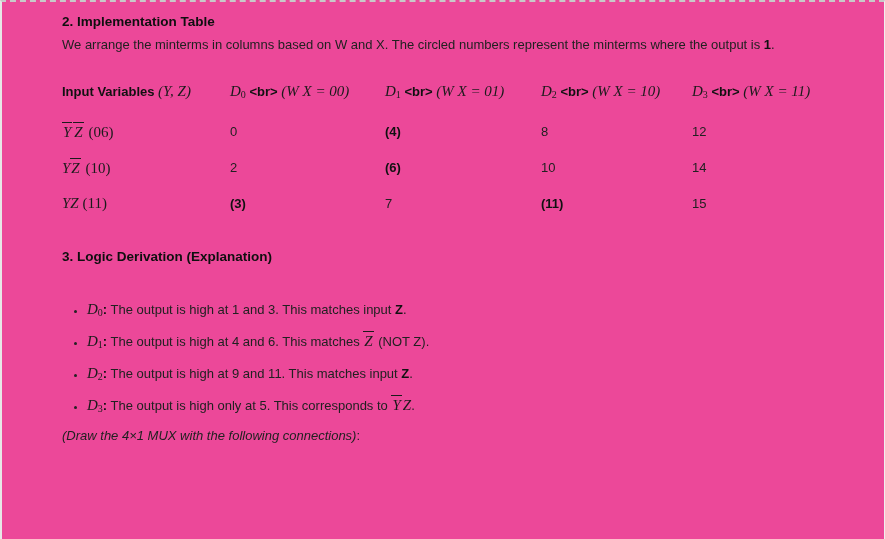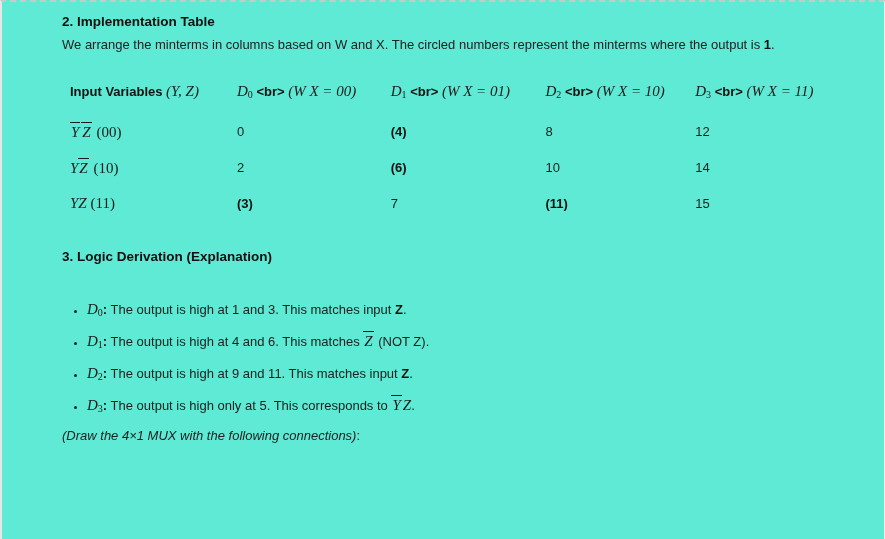--- a/index.html
+++ b/index.html
@@ -5,34 +5,34 @@
   html,body { margin:0; padding:0; background:#ffffff; }
   body {
     width:885px; height:539px; overflow:hidden;
     font-family:"Liberation Sans", sans-serif;
     color:#212121;
     -webkit-font-smoothing:antialiased;
   }
   .page {
     box-sizing:border-box;
     width:885px; height:539px;
-    background:#5eead4;
+    background:#ec4899;
     border-top:2px dashed #c9c9c9;
     border-left:2px solid #e7e7e7;
     border-right:1px solid #efefef;
     padding:11px 28px 0 60px;
   }
   .sec-heading {
     font-size:13.5px; font-weight:700; color:#0f0f0f;
     line-height:1.35; margin:0;
   }
   .intro { font-size:13px; line-height:1.35; margin:5px 0 0 0; }
 
   
-  table.mux-table { border-collapse:collapse; margin-top:27px;margin-left:8px; }
+  table.mux-table { border-collapse:collapse; margin-top:27px; }
   table.mux-table th, table.mux-table td {
     text-align:left; vertical-align:middle;
     font-weight:400; font-size:13px; padding:0;
   }
   table.mux-table thead th { height:31px; vertical-align:top; padding-top:2px; }
   table.mux-table tbody td { height:36px; }
 
   
   .seg-plain { }
   .seg-bold  { font-weight:700; color:#111111; }
@@ -75,21 +75,21 @@
       <tr>
         <th><span class="seg-bold">Input Variables </span><span class="seg-math">(Y, Z)</span></th>
         <th><span class="seg-math">D</span><span class="seg-mathsub">0</span><span class="seg-plain"> </span><span class="seg-bold">&lt;br&gt;</span><span class="seg-plain"> </span><span class="seg-math">(W X = 00)</span></th>
         <th><span class="seg-math">D</span><span class="seg-mathsub">1</span><span class="seg-plain"> </span><span class="seg-bold">&lt;br&gt;</span><span class="seg-plain"> </span><span class="seg-math">(W X = 01)</span></th>
         <th><span class="seg-math">D</span><span class="seg-mathsub">2</span><span class="seg-plain"> </span><span class="seg-bold">&lt;br&gt;</span><span class="seg-plain"> </span><span class="seg-math">(W X = 10)</span></th>
         <th><span class="seg-math">D</span><span class="seg-mathsub">3</span><span class="seg-plain"> </span><span class="seg-bold">&lt;br&gt;</span><span class="seg-plain"> </span><span class="seg-math">(W X = 11)</span></th>
       </tr>
     </thead>
     <tbody>
       <tr>
-        <td><span class="seg-mathbar">Y</span><span class="seg-mathbar">Z</span><span class="seg-mathup"> (00)</span></td>
+        <td><span class="seg-mathbar">Y</span><span class="seg-mathbar">Z</span><span class="seg-mathup"> (06)</span></td>
         <td><span class="seg-plain">0</span></td>
         <td><span class="seg-bold">(4)</span></td>
         <td><span class="seg-plain">8</span></td>
         <td><span class="seg-plain">12</span></td>
       </tr>
       <tr>
         <td><span class="seg-math">Y</span><span class="seg-mathbar">Z</span><span class="seg-mathup"> (10)</span></td>
         <td><span class="seg-plain">2</span></td>
         <td><span class="seg-bold">(6)</span></td>
         <td><span class="seg-plain">10</span></td>

